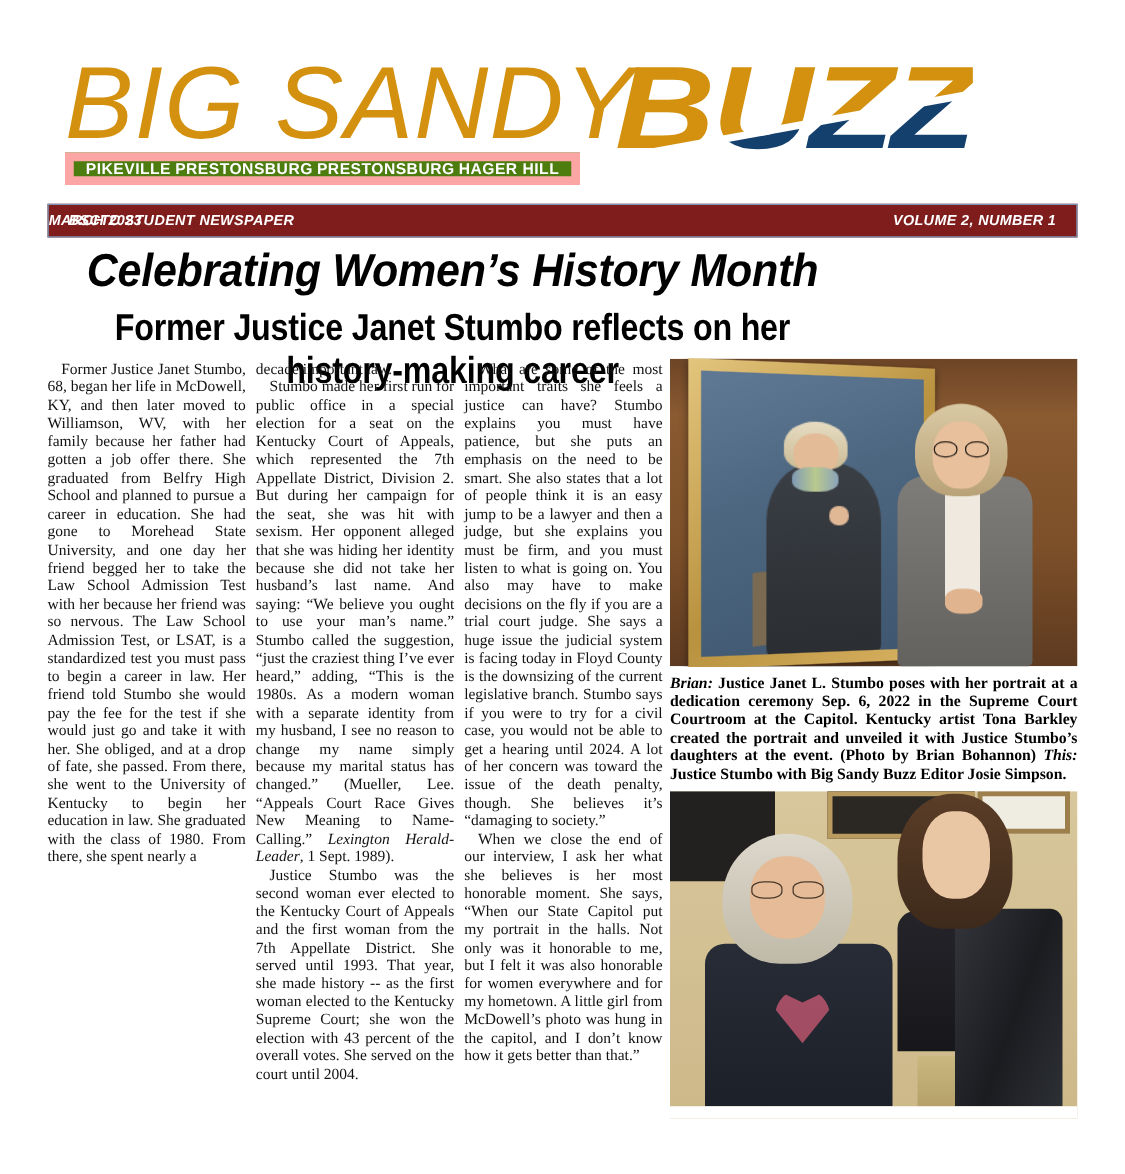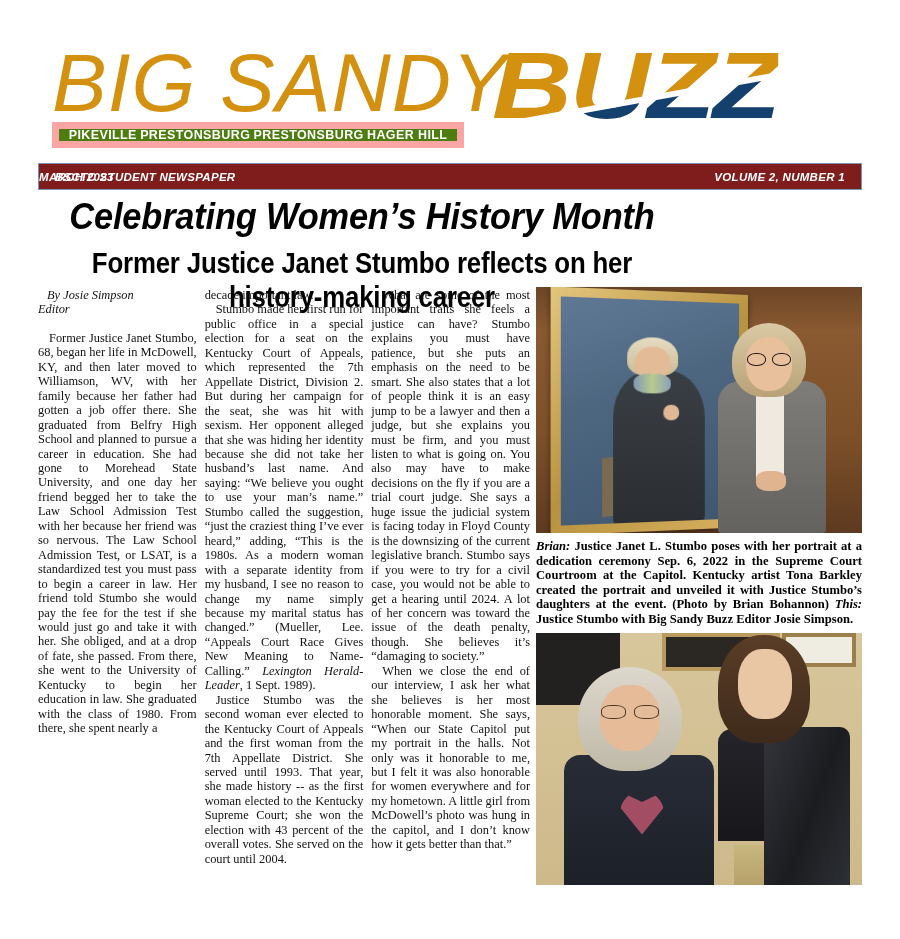--- a/index.html
+++ b/index.html
@@ -260,24 +260,20 @@
     <div class="center">MARCH 2023</div>
     <div class="right">VOLUME 2, NUMBER 1</div>
   </div>
 
   <div class="kicker">Celebrating Women’s History Month</div>
   <div class="subhead">Former Justice Janet Stumbo reflects on her history-making career</div>
 
   <div class="columns">
 
     <div class="col">
-      <p class="byline">
-        <span>By Josie Simpson</span><br>
-        <span>Editor</span>
-      </p>
       <p class="indent">Former Justice Janet Stumbo, 68, began her life in McDowell, KY, and then later moved to Williamson, WV, with her family because her father had gotten a job offer there. She graduated from Belfry High School and planned to pursue a career in education. She had gone to Morehead State University, and one day her friend begged her to take the Law School Admission Test with her because her friend was so nervous. The Law School Admission Test, or LSAT, is a standardized test you must pass to begin a career in law. Her friend told Stumbo she would pay the fee for the test if she would just go and take it with her. She obliged, and at a drop of fate, she passed. From there, she went to the University of Kentucky to begin her education in law. She graduated with the class of 1980. From there, she spent nearly a</p>
     </div>
 
     <div class="col">
       <p>decade important law.</p>
       <p class="indent"><span>Stumbo made her first run for public office in a special election for a seat on the Kentucky Court of Appeals, which represented the 7th Appellate District, Division 2. But during her campaign for the seat, she was hit with sexism. Her opponent alleged that she was hiding her identity because she did not take her husband’s last name. And saying: “We believe you ought to use your man’s name.” Stumbo called the suggestion, “just the craziest thing I’ve ever heard,” adding, “This is the 1980s. As a modern woman with a separate identity from my husband, I see no reason to change my name simply because my marital status has changed.” (Mueller, Lee. “Appeals Court Race Gives New Meaning to Name-Calling.” </span><i>Lexington Herald-Leader</i><span>, 1 Sept. 1989).</span></p>
       <p class="indent">Justice Stumbo was the second woman ever elected to the Kentucky Court of Appeals and the first woman from the 7th Appellate District. She served until 1993. That year, she made history -- as the first woman elected to the Kentucky Supreme Court; she won the election with 43 percent of the overall votes. She served on the court until 2004.</p>
     </div>
 
     <div class="col">

